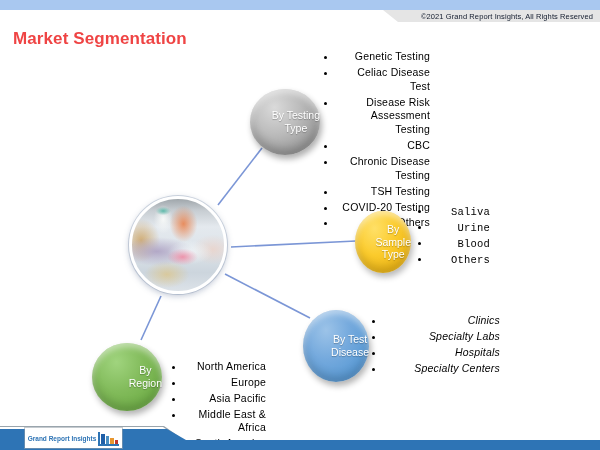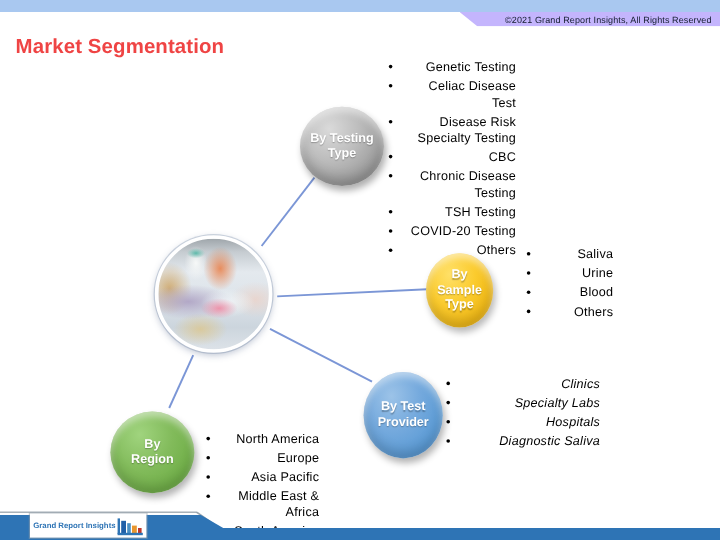--- a/index.html
+++ b/index.html
@@ -4,21 +4,21 @@
 <style>
   * { margin:0; padding:0; box-sizing:border-box; }
   html,body { width:600px; height:450px; }
   body {
     position:relative; width:600px; height:450px; overflow:hidden;
     background:#ffffff; font-family:"Liberation Sans", sans-serif;
   }
   
   .top-band { position:absolute; left:0; top:0; width:600px; height:10px; background:#a9c8f0; }
   .top-ribbon {
-    position:absolute; left:383px; top:10px; width:217px; height:12px; background:#c4b5fd;
+    position:absolute; left:383px; top:10px; width:217px; height:12px; background:#e5e5e5;
     clip-path:polygon(0 0,217px 0,217px 12px,15px 12px);
     display:flex; align-items:center; justify-content:flex-end; padding-right:7px;
   }
   .top-ribbon span { font-size:7.5px; color:#131c2e; letter-spacing:.1px; }
   .page-title {
     position:absolute; left:13px; top:29px; font-size:17px; font-weight:bold; color:#ef4444;
     letter-spacing:.1px;
   }
   
   .connectors { position:absolute; left:0; top:0; width:600px; height:450px; pointer-events:none; }
@@ -37,22 +37,22 @@
       radial-gradient(ellipse 9px 5px at 34% 13%, rgba(72,178,160,.85), rgba(72,178,160,0) 85%),
       radial-gradient(ellipse 12px 18px at 34% 22%, rgba(248,250,249,.95), rgba(248,250,249,0) 80%),
       radial-gradient(ellipse 26px 30px at 10% 45%, rgba(205,160,90,.8), rgba(205,160,90,0) 72%),
       radial-gradient(ellipse 30px 18px at 38% 82%, rgba(222,196,130,.7), rgba(222,196,130,0) 75%),
       radial-gradient(ellipse 28px 20px at 88% 55%, rgba(235,210,200,.8), rgba(235,210,200,0) 75%),
       linear-gradient(180deg,#9fa6ab 0%,#c6ccd1 12%,#e4e9ee 30%,#dde4ea 55%,#ccd5dd 80%,#dce2e8 100%);
   }
   
   .circle {
     position:absolute; border-radius:50%;
-    display:flex; align-items:center; justify-content:center; text-align:center;
-    color:#fff; font-weight:bold; font-size:10.5px; line-height:1.22;
+    display:flex; align-items:center; justify-content:flex-end; text-align:center;
+    color:#fff; font-weight:normal; font-size:10.5px; line-height:1.22;
     white-space:pre-line; text-shadow:0 1px 1px rgba(0,0,0,.28);
   }
   .c-gray {
     left:250px; top:89px; width:70px; height:66px;
     background:radial-gradient(ellipse at 35% 28%, #dadada 0%, #bdbdbd 38%, #9c9c9c 72%, #848484 100%);
     box-shadow:2px 4px 6px rgba(0,0,0,.32), inset 0 4px 6px rgba(255,255,255,.55), inset 0 -6px 9px rgba(0,0,0,.18);
   }
   .c-yellow {
     left:355px; top:211px; width:56px; height:62px;
     background:radial-gradient(ellipse at 35% 28%, #ffe067 0%, #fbcb2d 42%, #edb514 76%, #d9a40e 100%);
@@ -68,21 +68,21 @@
     background:radial-gradient(ellipse at 35% 28%, #a0d47e 0%, #82bb5b 42%, #6fae47 76%, #5d9c3c 100%);
     box-shadow:2px 4px 6px rgba(0,0,0,.3), inset 0 4px 6px rgba(255,255,255,.5), inset 0 -6px 9px rgba(0,0,0,.16);
   }
   
   .blist {
     position:absolute; list-style:disc outside; padding-left:11px;
     font-size:10.5px; line-height:1.32; color:#000; letter-spacing:.2px;text-align:right;
   }
   .blist li { margin-bottom:2px; }
   .l-testing  { left:326px; top:50px;  width:104px; }
-  .l-sample   { left:441px; top:206px; width:70px;  }
+  .l-sample   { left:420px; top:206px; width:70px;font-family:Liberation Mono, monospace;  }
   .l-provider { left:374px; top:314px; width:126px;font-style:italic; }
   .l-region   { left:174px; top:316px; width:92px;margin-top:44px;  }
   
   .footer-tab-outline {
     position:absolute; left:0; top:426px; width:190px; height:14px; background:#9aa5ad;
     clip-path:polygon(0 0,164px 0,184px 14px,0 14px);
   }
   .footer-tab-gap {
     position:absolute; left:0; top:427px; width:188px; height:13px; background:#ffffff;
     clip-path:polygon(0 0,163px 0,182px 13px,0 13px);
@@ -126,21 +126,21 @@
 
 <div class="photo"></div>
 
 <div class="circle c-gray">
   <span>By Testing
 Type</span>
 </div>
 <ul class="blist l-testing">
     <li>Genetic Testing</li>
     <li>Celiac Disease Test</li>
-    <li>Disease Risk Specialty Testing</li>
+    <li>Disease Risk Assessment Testing</li>
     <li>CBC</li>
     <li>Chronic Disease Testing</li>
     <li>TSH Testing</li>
     <li>COVID-20 Testing</li>
     <li>Others</li>
   </ul>
 
 <div class="circle c-yellow">
   <span>By
 Sample
@@ -148,27 +148,27 @@
 </div>
 <ul class="blist l-sample">
     <li>Saliva</li>
     <li>Urine</li>
     <li>Blood</li>
     <li>Others</li>
   </ul>
 
 <div class="circle c-blue">
   <span>By Test
-Provider</span>
+Disease</span>
 </div>
 <ul class="blist l-provider">
     <li>Clinics</li>
     <li>Specialty Labs</li>
     <li>Hospitals</li>
-    <li>Diagnostic Saliva</li>
+    <li>Specialty Centers</li>
   </ul>
 
 <div class="circle c-green">
   <span>By
 Region</span>
 </div>
 <ul class="blist l-region">
     <li>North America</li>
     <li>Europe</li>
     <li>Asia Pacific</li>

